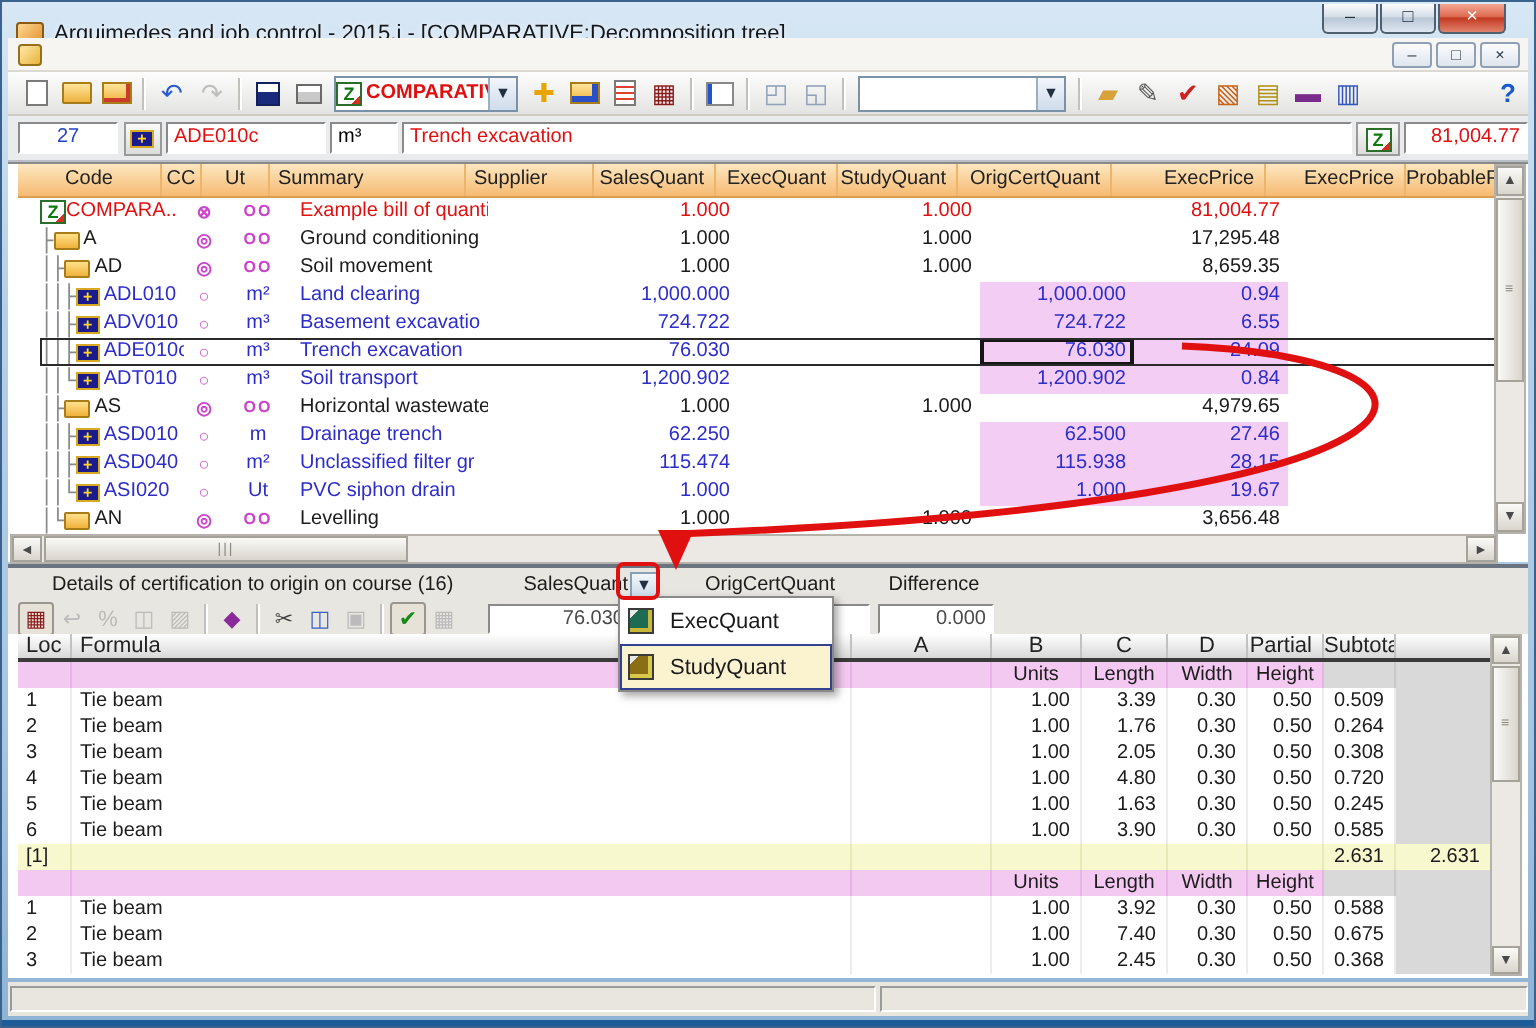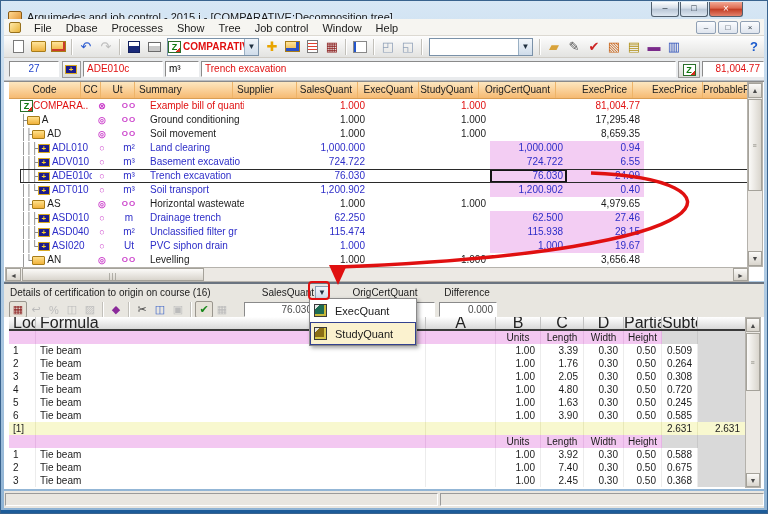--- a/index.html
+++ b/index.html
@@ -3,21 +3,21 @@
 <meta charset="utf-8">
 <style>
   html,body{margin:0;padding:0;background:#c7d8e8;}
   *{box-sizing:border-box;font-family:"Liberation Sans",sans-serif;}
   #win{position:relative;width:768px;height:514px;overflow:hidden;
        background:linear-gradient(180deg,#d7e7f5 0%,#b5cfe6 30%,#a9c6e0 70%,#8fb3d4 100%);
        border:1px solid #39638e;}
   #win::after{content:"";position:absolute;left:0;right:0;bottom:0;height:3px;background:#1d5c99;}
 
   
-  .titlebar{position:absolute;left:2px;right:18px;top:1px;height:29px;display:flex;align-items:center;text-decoration:underline;}
+  .titlebar{position:absolute;left:2px;right:8px;top:1px;height:29px;display:flex;align-items:center;text-decoration:underline;}
   .app-ic{width:14px;height:12px;margin:0 5px 0 5px;background:linear-gradient(135deg,#ffd890,#e09030);border:1px solid #8a5a14;border-radius:2px;}
   .title-text{font-size:11px;color:#15171a;text-shadow:0 0 3px rgba(255,255,255,.9);white-space:nowrap;}
   .capbtns{position:absolute;right:6px;top:0;display:flex;}
   .capbtn{width:28px;height:15px;border:1px solid #51606f;border-top:none;border-radius:0 0 3px 3px;
           background:linear-gradient(#fdfdfd,#d4dde8 45%,#b9c6d6 50%,#dde7f1);
           font-size:9px;line-height:13px;text-align:center;color:#23303d;margin-left:1px;}
   .capbtn.close{width:34px;background:linear-gradient(#f3a894,#dd6950 45%,#c23a22 50%,#e2826c);color:#fff;font-size:10px;}
 
   
   .menubar{position:absolute;left:3px;right:3px;top:18px;height:17px;background:#f6f5f1;border-bottom:1px solid #dcd9d2;display:flex;align-items:center;}
@@ -81,31 +81,31 @@
 
   
   .sb{position:absolute;background:#ece9e4;border:1px solid #b5b2ac;}
   .sb-btn{position:absolute;background:linear-gradient(#fbfaf8,#d9d5cd);border:1px solid #a5a29a;color:#4a4a4a;font-size:7px;text-align:center;}
   .sb-thumb{position:absolute;background:linear-gradient(90deg,#fbfaf8,#d9d5cd);border:1px solid #a5a29a;}
   .sb-thumb.h{background:linear-gradient(#fbfaf8,#d9d5cd);}
   .grip{position:absolute;left:50%;top:50%;transform:translate(-50%,-50%);color:#8a877f;font-size:7px;letter-spacing:1px;}
 
   
   .detailsbar{position:absolute;left:3px;right:3px;top:281px;height:35px;background:#e8e6e0;border-top:2px solid #6a7480;}
-  .d-title{position:absolute;left:6px;top:3px;font-size:10px;color:#1c1c1c;}
+  .d-title{position:absolute;left:22px;top:3px;font-size:10px;color:#1c1c1c;}
   .d-lab{position:absolute;top:3px;font-size:10px;color:#1c1c1c;}
   .drop-btn{position:absolute;width:14px;height:13px;background:linear-gradient(#f2f6fb,#cfdcea);border:1px solid #8aa0b4;font-size:8px;line-height:11px;text-align:center;color:#203040;}
   .d-input{position:absolute;top:18px;height:15px;background:#fff;border:1px solid;border-color:#8a8a8a #ffffff #ffffff #8a8a8a;font-size:10px;color:#4a4a4a;text-align:right;padding:0 3px;width:72px;}
   .dtools{position:absolute;left:5px;top:17px;display:flex;align-items:center;}
   .dtools .tbtn{width:18px;height:17px;font-size:11px;}
 
   .botpanel{position:absolute;left:3px;right:3px;top:316px;height:172px;background:#fff;}
   .bwrap{position:absolute;left:5px;top:0;width:737px;}
   .bhead{display:grid;grid-template-columns:27px 390px 70px 45px 43px 40px 38px 36px 48px;height:14px;background:linear-gradient(#ffffff,#d8d8d8);border-bottom:2px solid #3a3a3a;}
-  .bhead .th{font-size:16px;line-height:12px;color:#222;border-right:1px solid #c2c2c2;overflow:hidden;}
+  .bhead .th{font-size:11px;line-height:12px;color:#222;border-right:1px solid #c2c2c2;overflow:hidden;}
   .drow{display:grid;grid-template-columns:27px 390px 70px 45px 43px 40px 38px 36px 48px;height:13px;font-size:10px;line-height:13px;color:#1c1c1c;}
   .drow .td{white-space:nowrap;overflow:hidden;border-right:1px solid #ececec;}
   .drow .td.gry{background:#d9d9d9;}
   .drow.units .td{background:#f3c8f1;text-align:center;border-right:1px solid #e6b4e4;}
   .drow.units .td.gry{background:#d9d9d9;border-right:1px solid #c8c8c8;}
   .drow.sum .td{background:#f8f8cf;border-right:1px solid #e8e8b8;}
 
   .statusbar{position:absolute;left:3px;right:3px;top:490px;height:17px;background:#e9e6e0;}
   .st-cell{position:absolute;top:2px;height:13px;background:#e9e6e0;border:1px solid;border-color:#9a9a9a #ffffff #ffffff #9a9a9a;}
 
@@ -130,21 +130,20 @@
     <div class="title-text">Arquimedes and job control - 2015.i - [COMPARATIVE:Decomposition tree]</div>
     <div class="capbtns">
       <div class="capbtn">–</div>
       <div class="capbtn">□</div>
       <div class="capbtn close">×</div>
     </div>
   </div>
 
   <div class="menubar">
     <div class="mdi-ic"></div>
-    <span id="menu-items"><span class="menu-item">File</span><span class="menu-item">Dbase</span><span class="menu-item">Processes</span><span class="menu-item">Show</span><span class="menu-item">Tree</span><span class="menu-item">Job control</span><span class="menu-item">Window</span><span class="menu-item">Help</span></span>
     <div class="mdibtns">
       <div class="mdibtn">–</div>
       <div class="mdibtn">□</div>
       <div class="mdibtn">×</div>
     </div>
   </div>
 
   <div class="toolbar" id="main-toolbar">
     <span class="tbtn">
         <span class="shape-doc"></span>
@@ -347,21 +346,21 @@
               <span class="t-blu">ADT010</span>
             </div>
             <div class="td cc-c mag">○</div>
             <div class="td t-blu al-c">m³</div>
             <div class="td al-l t-blu">Soil transport</div>
             <div class="td"></div>
             <div class="td num t-blu">1,200.902</div>
             <div class="td num t-blu"></div>
             <div class="td num t-blu"></div>
             <div class="td num t-blu pinkcell">1,200.902</div>
-            <div class="td num t-blu pinkcell">0.40</div>
+            <div class="td num t-blu pinkcell">0.84</div>
             <div class="td"></div>
             <div class="td"></div>
           </div>
           <div class="trow">
             <div class="td c-code">
               <span class="pipes">│├</span>
               <span class="folder-ic"></span>
               <span class="t-blk">AS</span>
             </div>
             <div class="td cc-c mag">◎</div>

